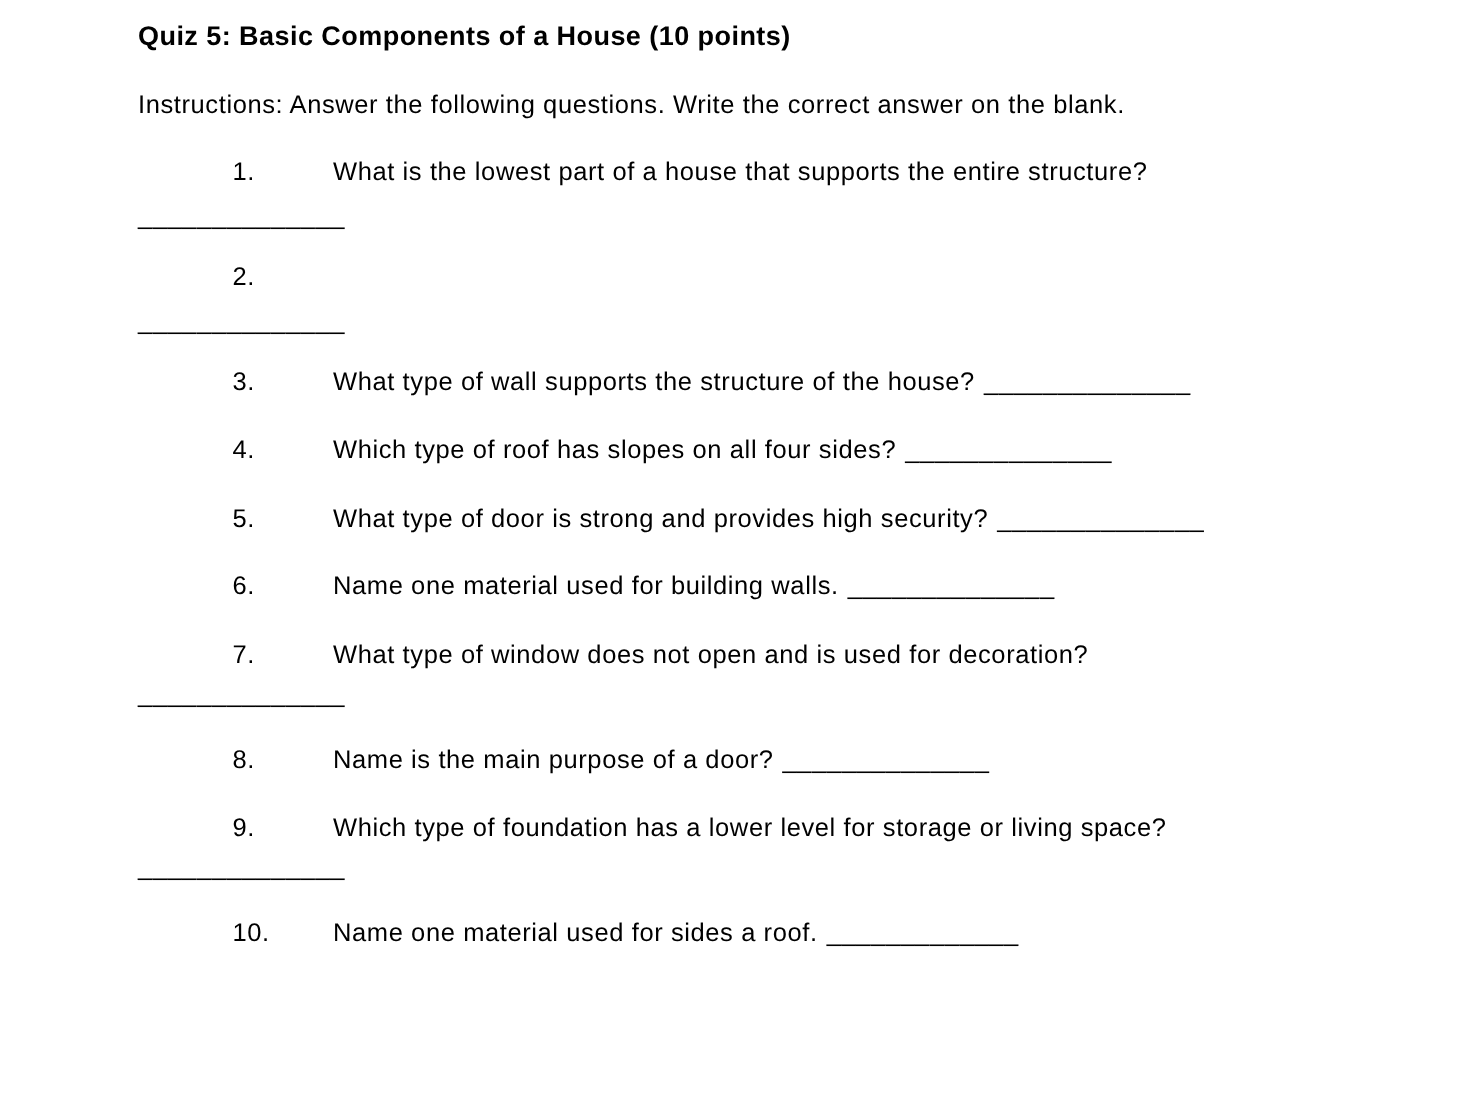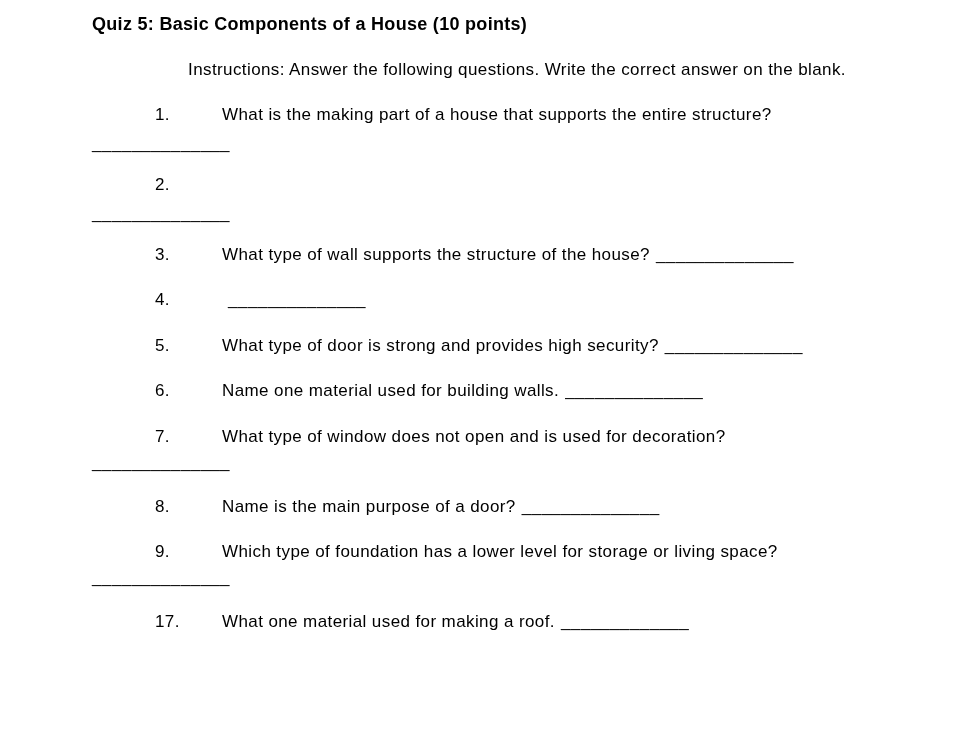--- a/index.html
+++ b/index.html
@@ -21,21 +21,20 @@
     margin: 0;
     font-size: 18px;
     line-height: 21px;
     font-weight: bold;
     letter-spacing: 0.3px;
     white-space: nowrap;
   }
   .instructions {
     margin: 25px 0 10px 0;
     white-space: nowrap;
-    text-align: center;
   }
   .q-row {
     display: flex;
     white-space: nowrap;
   }
   .q-num {
     flex: 0 0 130px;
     box-sizing: border-box;
     padding-left: 63px;
   }
@@ -53,37 +52,38 @@
 <body>
 
 <div class="page">
 
   <h1 class="title">Quiz 5: Basic Components of a House (10 points)</h1>
 
   <p class="instructions">Instructions: Answer the following questions. Write the correct answer on the blank.</p>
 
   <div class="q-row mt25">
     <span class="q-num">1.</span>
-    <span class="q-text">What is the making part of a house that supports the entire structure?</span>
+    <span class="q-text">What is the lowest part of a house that supports the entire structure?</span>
   </div>
   <div class="blank-row mt9">______________</div>
 
   <div class="q-row mt21">
     <span class="q-num">2.</span>
   </div>
   <div class="blank-row mt9">______________</div>
 
   <div class="q-row mt21">
     <span class="q-num">3.</span>
     <span class="q-text">What type of wall supports the structure of the house?</span>
     <span class="inline-blank">______________</span>
   </div>
 
   <div class="q-row mt25">
     <span class="q-num">4.</span>
+    <span class="q-text">Which type of roof has slopes on all four sides?</span>
     <span class="inline-blank">______________</span>
   </div>
 
   <div class="q-row mt26">
     <span class="q-num">5.</span>
     <span class="q-text">What type of door is strong and provides high security?</span>
     <span class="inline-blank">______________</span>
   </div>
 
   <div class="q-row mt25">
@@ -104,18 +104,18 @@
     <span class="inline-blank">______________</span>
   </div>
 
   <div class="q-row mt25">
     <span class="q-num">9.</span>
     <span class="q-text">Which type of foundation has a lower level for storage or living space?</span>
   </div>
   <div class="blank-row mt6">______________</div>
 
   <div class="q-row mt24">
-    <span class="q-num">17.</span>
-    <span class="q-text">What one material used for making a roof.</span>
+    <span class="q-num">10.</span>
+    <span class="q-text">Name one material used for sides a roof.</span>
     <span class="inline-blank">_____________</span>
   </div>
 
 </div>
 
 </body></html>

